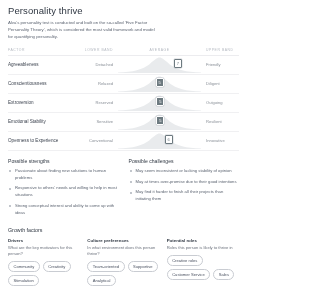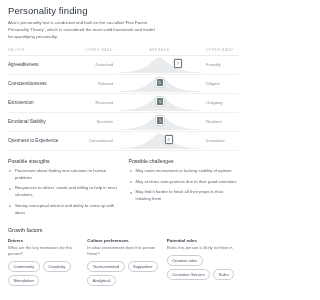--- a/index.html
+++ b/index.html
@@ -119,21 +119,21 @@
     color: #4a5160;
     white-space: nowrap;
     background: #fff;
   }
 </style>
 </head>
 <body>
 
 <div class="page">
 
-  <h1 class="page-title">Personality finding</h1>
+  <h1 class="page-title">Personality thrive</h1>
   <p class="intro">Alva's personality test is conducted and built on the so-called 'Five Factor Personality Theory', which is considered the most valid framework and model for quantifying personality.</p>
 
   <div class="factor-table">
     <div class="thead">
       <div class="col-factor">FACTOR</div>
       <div class="col-lower">LOWER BAND</div>
       <div class="col-curve">AVERAGE</div>
       <div class="col-upper">UPPER BAND</div>
     </div>
     <div id="rows">

